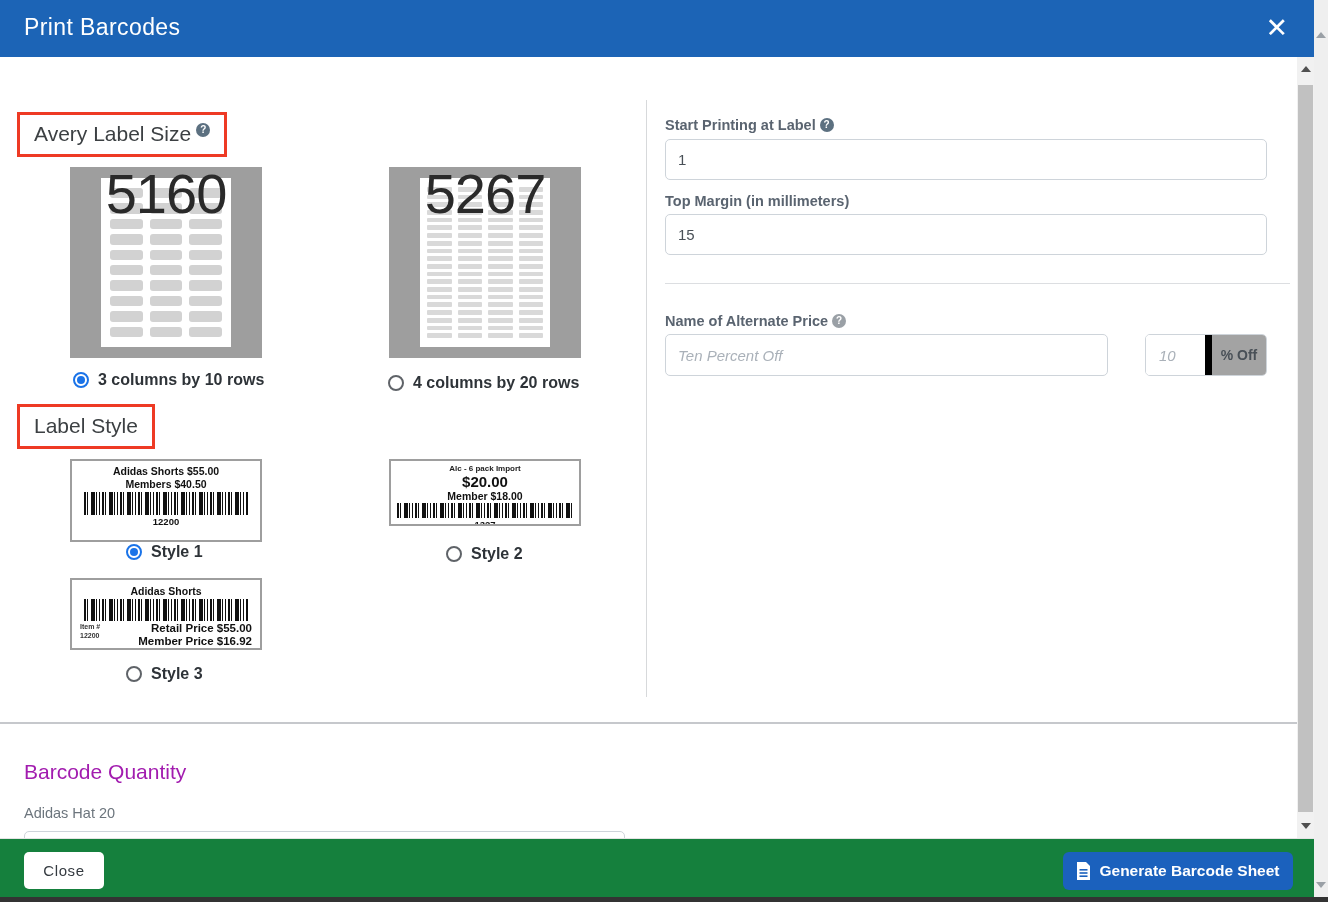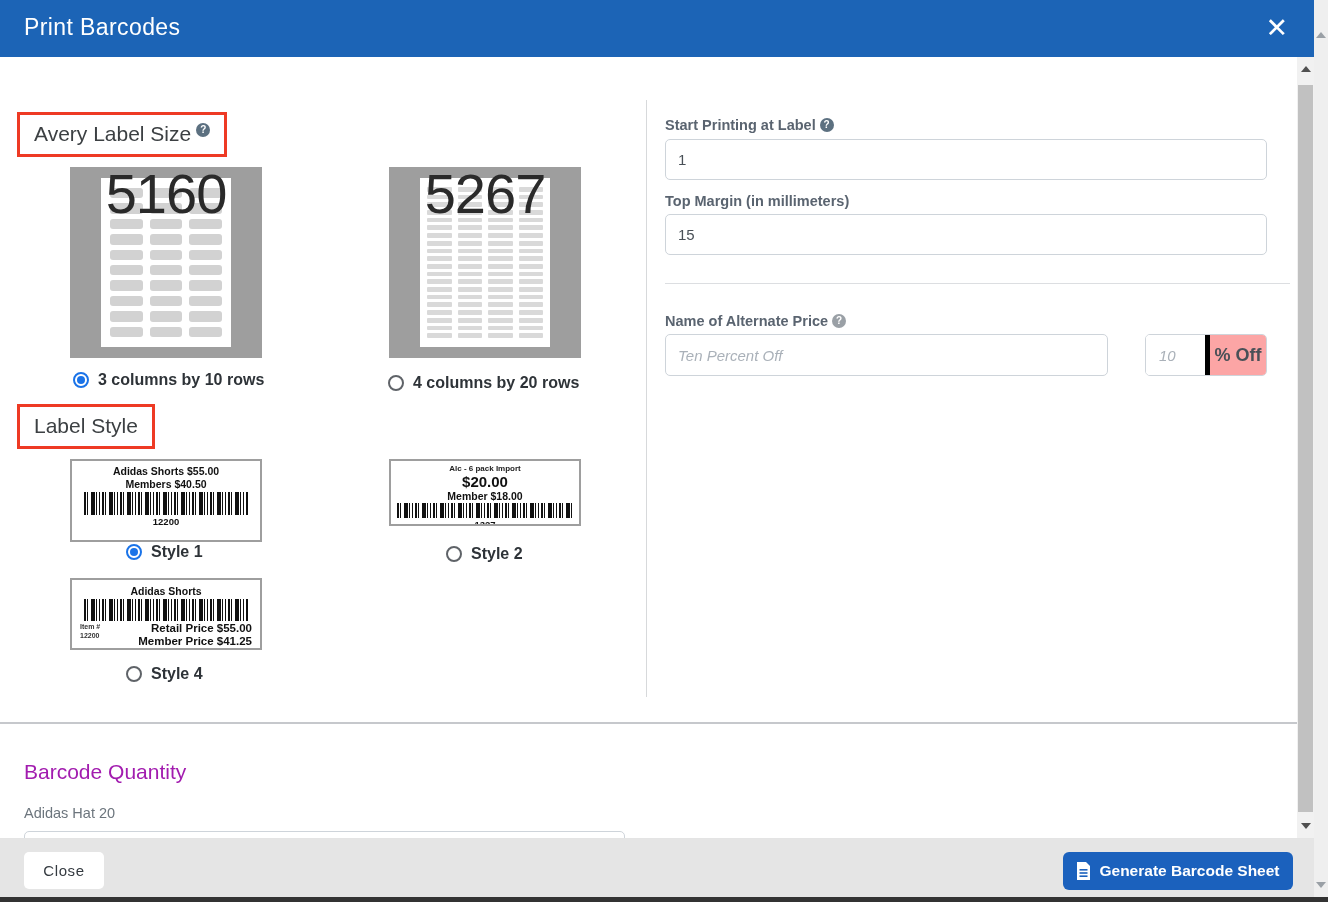--- a/index.html
+++ b/index.html
@@ -49,29 +49,29 @@
 
   
   .v-divider{position:absolute;left:646px;top:43px;width:1px;height:597px;background:#d7d9db;}
   .field-label{position:absolute;font-size:14.5px;font-weight:bold;color:#5a6470;display:flex;align-items:flex-start;gap:4px;}
   .text-input{position:absolute;box-sizing:border-box;height:41px;border:1px solid #ced4da;border-radius:5px;font-size:15px;color:#495057;padding:0 12px;font-family:"Liberation Sans","DejaVu Sans",sans-serif;background:#fff;outline:none;}
   .text-input::placeholder{color:#aab1b9;font-style:italic;}
   .hr-right{position:absolute;left:665px;top:226px;width:625px;height:1px;background:#dcdee1;}
   .pct-group{position:absolute;left:1145px;top:277px;width:122px;height:42px;display:flex;border:1px solid #ced4da;border-radius:5px;overflow:hidden;box-sizing:border-box;background:#fff;}
   .pct-input{border:none;width:46px;padding:0 0 0 13px;font-size:15px;color:#495057;outline:none;font-family:"Liberation Sans","DejaVu Sans",sans-serif;}
   .pct-input::placeholder{color:#aab1b9;font-style:italic;}
-  .pct-suffix{flex:1;background:#fca5a5;border-left:5px solid #000000;display:flex;align-items:center;justify-content:center;font-size:18px;font-weight:bold;color:#495057;}
+  .pct-suffix{flex:1;background:#a3a3a3;border-left:7px solid #000000;display:flex;align-items:center;justify-content:center;font-size:14px;font-weight:bold;color:#495057;}
 
   
   .full-divider{position:absolute;left:0;top:665px;width:1297px;height:2px;background:#c6c8cc;}
   .qty-heading{position:absolute;left:24px;top:703px;font-size:21px;font-weight:500;color:#a21caf;}
   .qty-item-label{position:absolute;left:24px;top:748px;font-size:14.5px;font-weight:normal;color:#6c757d;}
 
   
-  .modal-footer{position:absolute;left:0;top:838px;width:1314px;height:59px;background:#e5e5e5;border-top:1px solid #e4e4e4;box-sizing:border-box;}
+  .modal-footer{position:absolute;left:0;top:838px;width:1314px;height:59px;background:#15803d;border-top:1px solid #e4e4e4;box-sizing:border-box;}
   .close-footer-btn{position:absolute;left:24px;top:13px;width:80px;height:37px;background:#fff;border:none;border-radius:5px;font-size:15px;color:#343a40;letter-spacing:.6px;font-family:"Liberation Sans","DejaVu Sans",sans-serif;cursor:pointer;}
   .generate-btn{position:absolute;left:1063px;top:13px;width:230px;height:38px;background:#1b61bd;border:none;border-radius:6px;color:#fff;font-size:15.5px;font-weight:bold;display:flex;align-items:center;justify-content:center;gap:8px;font-family:"Liberation Sans","DejaVu Sans",sans-serif;cursor:pointer;}
 
   
   .modal-scrollbar{position:absolute;left:1297px;top:57px;width:17px;height:781px;background:#f1f1f1;}
   .modal-scrollbar .thumb{position:absolute;left:1px;top:28px;width:15px;height:727px;background:#c1c1c1;}
   .arrow{width:0;height:0;position:absolute;left:50%;transform:translateX(-50%);}
   .arrow-up-dark{border-left:5px solid transparent;border-right:5px solid transparent;border-bottom:6px solid #505050;top:9px;}
   .arrow-down-dark{border-left:5px solid transparent;border-right:5px solid transparent;border-top:6px solid #505050;bottom:9px;}
   .outer-scrollbar{position:absolute;left:1314px;top:0;width:14px;height:902px;background:#efefef;}
@@ -257,27 +257,27 @@
     <div class="style-box" style="left:70px;top:521px;width:192px;height:72px;padding-top:5px;">
       <div class="t-small">Adidas Shorts</div>
       <div class="barcode" style="width:164px;height:22px;"></div>
       <div class="s3-bottom">
         <div class="s3-left">
           <div>Item #</div>
           <div>12200</div>
         </div>
         <div class="s3-right">
           <div>Retail Price $55.00</div>
-          <div>Member Price $41.25</div>
+          <div>Member Price $16.92</div>
         </div>
       </div>
     </div>
     <div class="radio-row" style="left:126px;top:608px;">
       <span class="radio"></span>
-      <span class="radio-label">Style 4</span>
+      <span class="radio-label">Style 3</span>
     </div>
 
     <div class="v-divider"></div>
 
     <div class="field-label" style="left:665px;top:60px;">
       <span>Start Printing at Label</span>
       <span class="help-dot help-dark">?</span>
     </div>
     <input class="text-input" style="left: 665px; top: 82px; width: 602px;" value="1">
 

